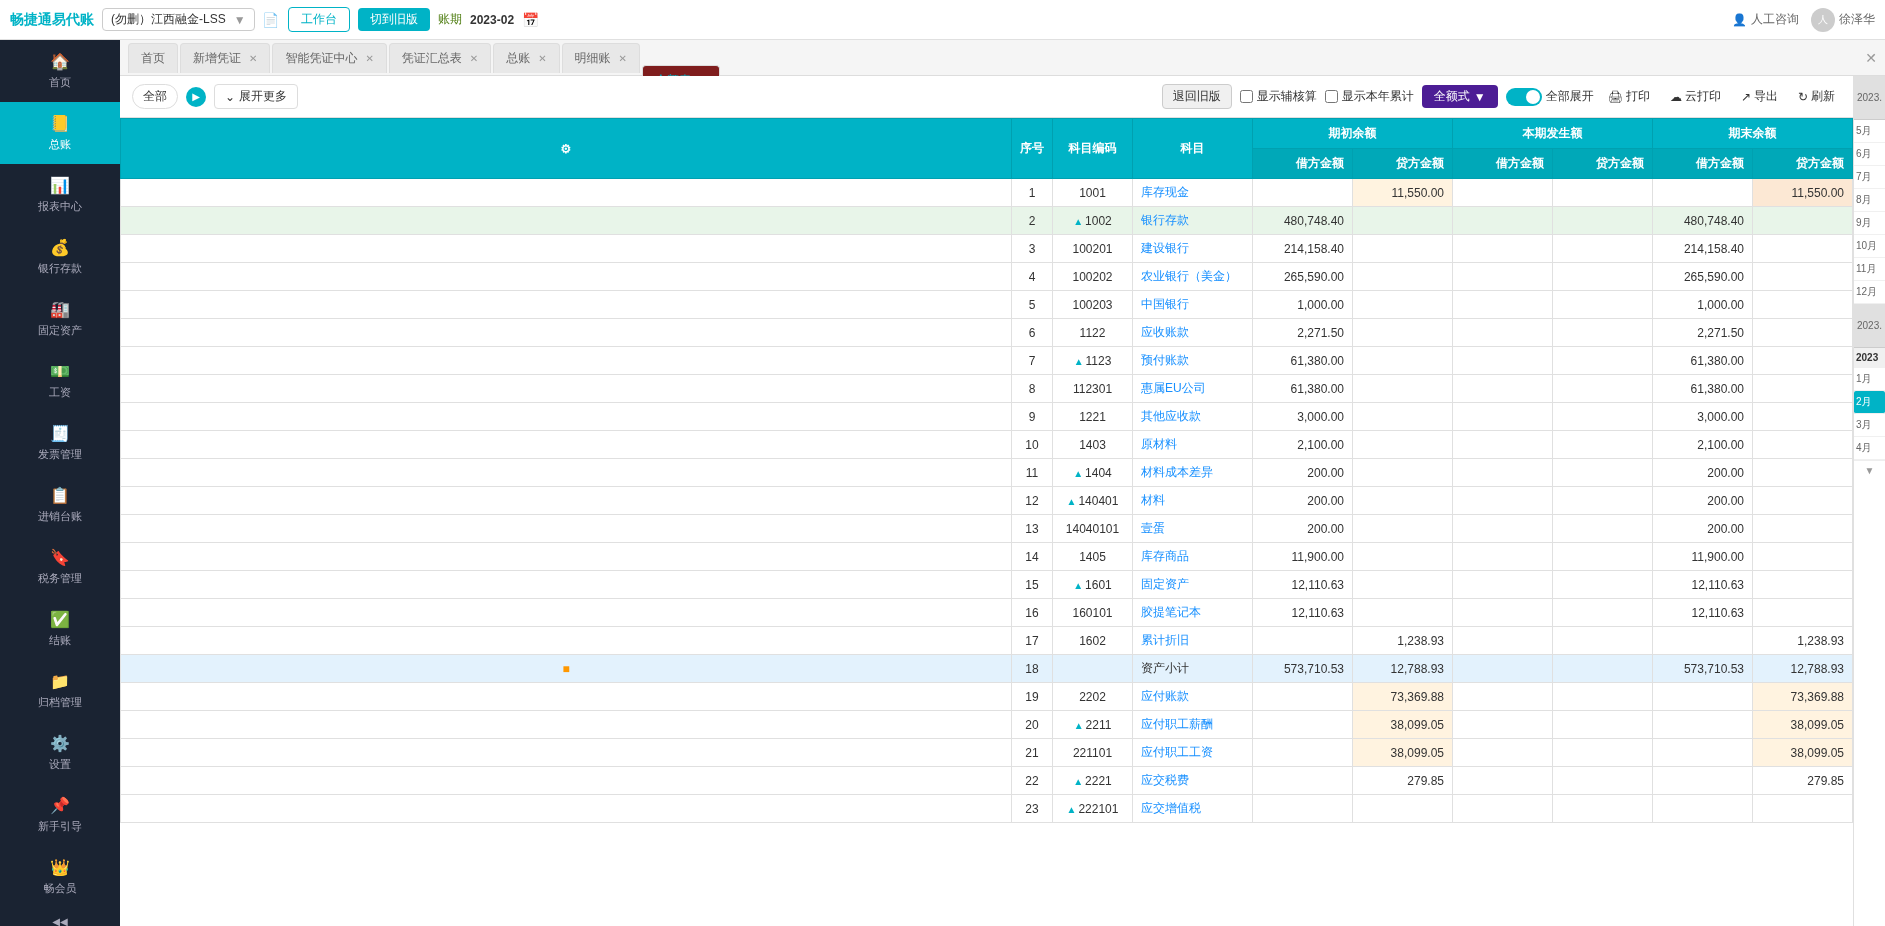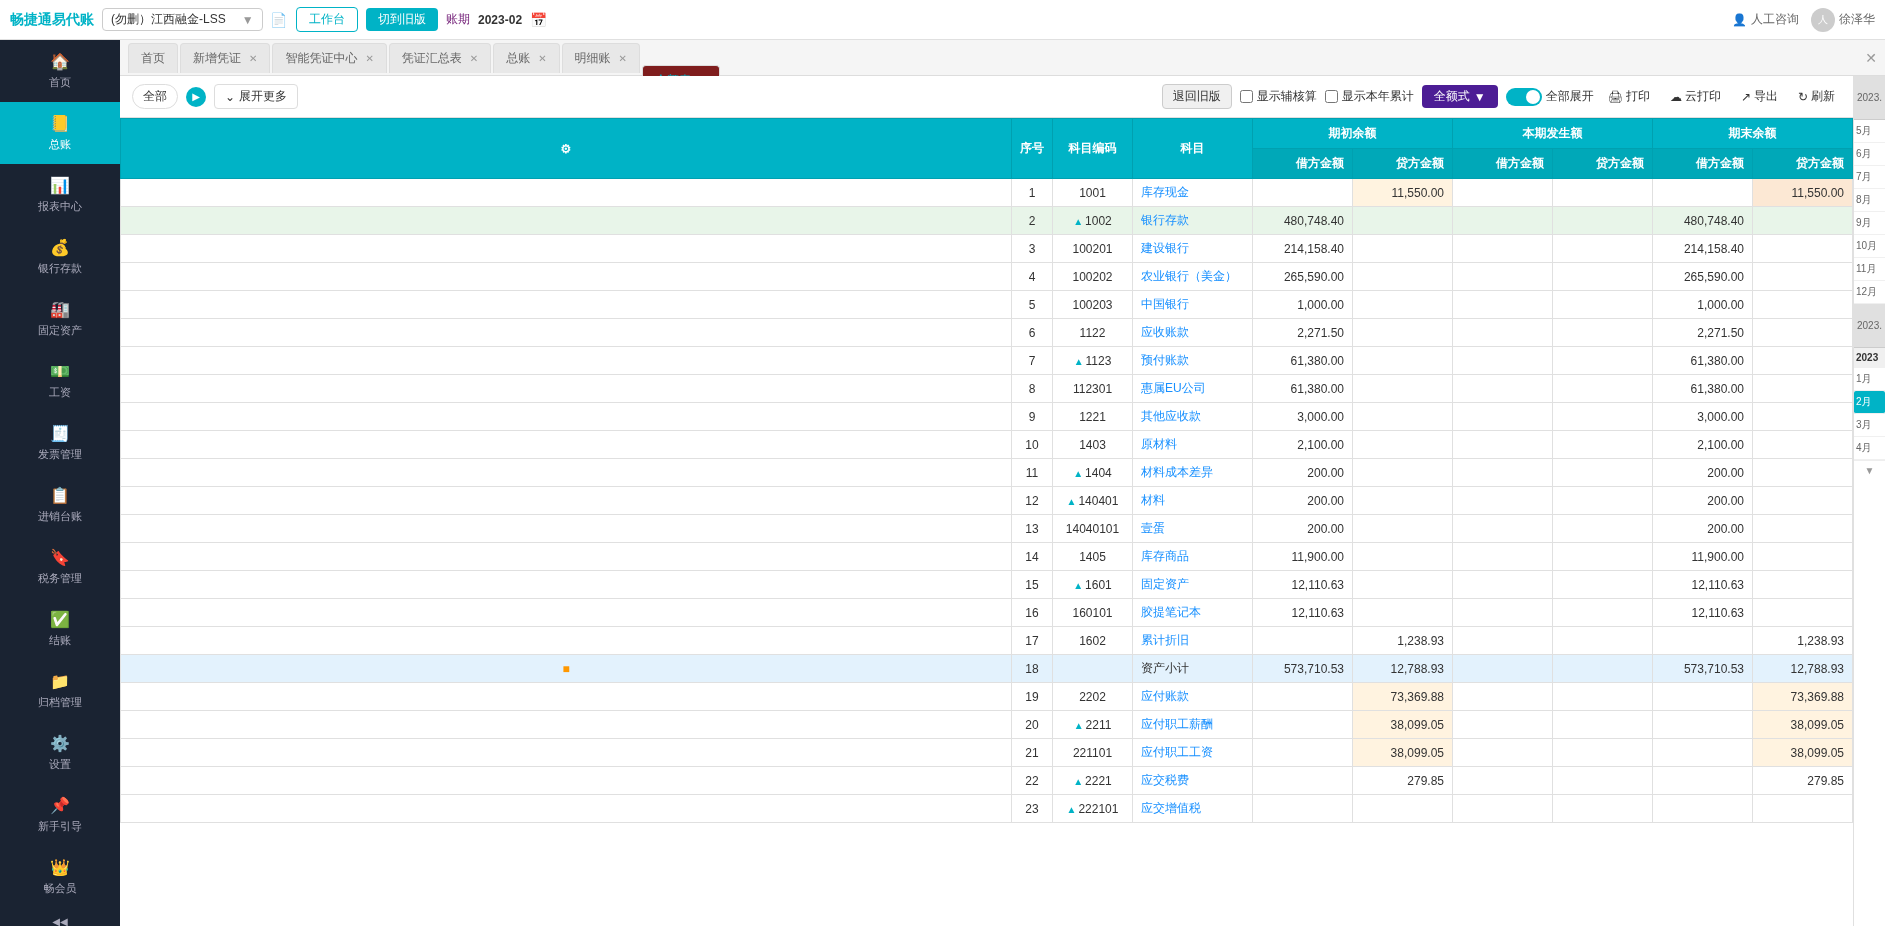--- a/index.html
+++ b/index.html
@@ -1,26 +1,26 @@
 <!DOCTYPE html>
 <html><head>
   <meta charset="utf-8">
   <style>
     * { box-sizing: border-box; margin: 0; padding: 0; }
     body { font-family: 'Microsoft YaHei', Arial, sans-serif; font-size: 12px; background: #f0f2f5; color: #333; overflow: hidden; }
 
     
     .top-bar { height: 40px; background: #fff; display: flex; align-items: center; padding: 0 10px; border-bottom: 1px solid #e0e0e0; gap: 8px; }
     .app-logo { color: #00b3c6; font-weight: bold; font-size: 14px; white-space: nowrap; }
-    .company-select { display: flex; align-items: center; gap: 16px; border: 1px solid #ccc; border-radius: 4px; padding: 2px 8px; cursor: pointer; font-size: 12px; color: #333; background: #fff; }
+    .company-select { display: flex; align-items: center; gap: 8px; border: 1px solid #ccc; border-radius: 4px; padding: 2px 8px; cursor: pointer; font-size: 12px; color: #333; background: #fff; }
     .company-select .arrow { color: #999; }
     .doc-icon { color: #666; font-size: 14px; cursor: pointer; }
     .workbench-btn { background: #fff; color: #00b3c6; border: 1px solid #00b3c6; border-radius: 4px; padding: 3px 12px; cursor: pointer; font-size: 12px; }
     .switch-btn { background: #00b3c6; color: #fff; border: none; border-radius: 4px; padding: 3px 12px; cursor: pointer; font-size: 12px; }
-    .period-label { font-size: 12px; color: #701a75; }
+    .period-label { font-size: 12px; color: #4d7c0f; }
     .period-value { font-size: 12px; color: #333; font-weight: bold; }
     .top-right { margin-left: auto; display: flex; align-items: center; gap: 12px; }
     .top-right-item { display: flex; align-items: center; gap: 4px; cursor: pointer; color: #666; font-size: 12px; }
     .avatar { width: 24px; height: 24px; border-radius: 50%; background: #ccc; display: flex; align-items: center; justify-content: center; font-size: 10px; color: #fff; }
 
     
     .layout { display: flex; height: calc(100vh - 40px); }
 
     
     .sidebar { width: 120px; background: #1a2332; color: #fff; display: flex; flex-direction: column; flex-shrink: 0; overflow-y: auto; }

